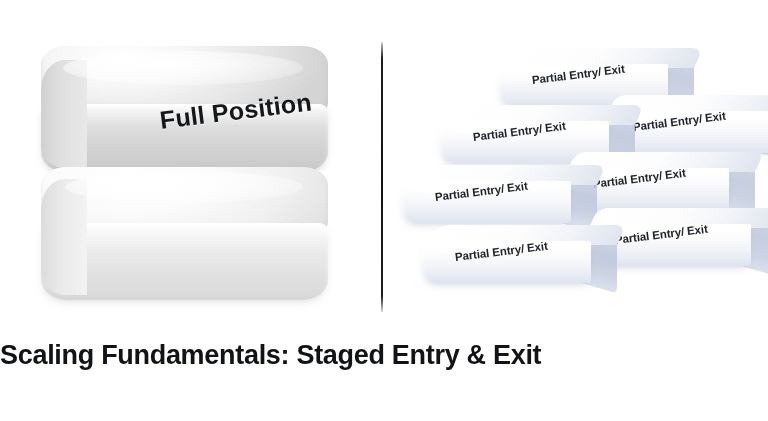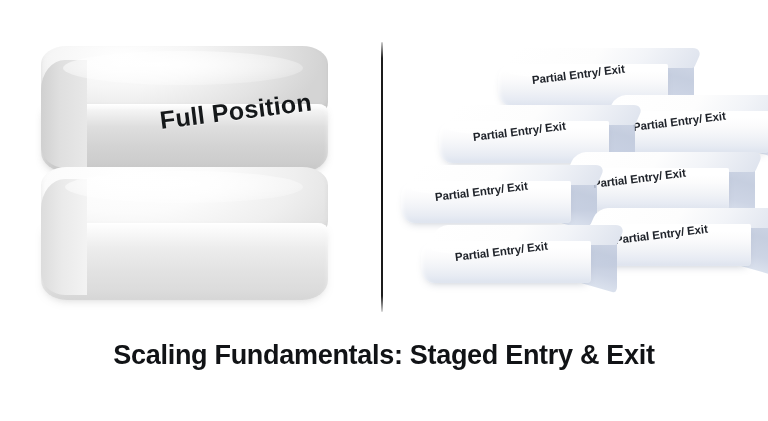--- a/index.html
+++ b/index.html
@@ -196,21 +196,21 @@
   #slab-4 { left: 178px; top: 152px; }
   #slab-5 { left: 40px;  top: 225px; }
   #slab-6 { left: 200px; top: 208px; }
 
   
   #caption {
     position: absolute;
     left: 0;
     top: 340px;
     width: 768px;
-    text-align: center;
+    text-align: left;
     font-size: 27px;
     font-weight: bold;
     color: #111316;
     letter-spacing: -.3px;
   }
 </style>
 </head>
 <body>
 
 <div id="stage">

